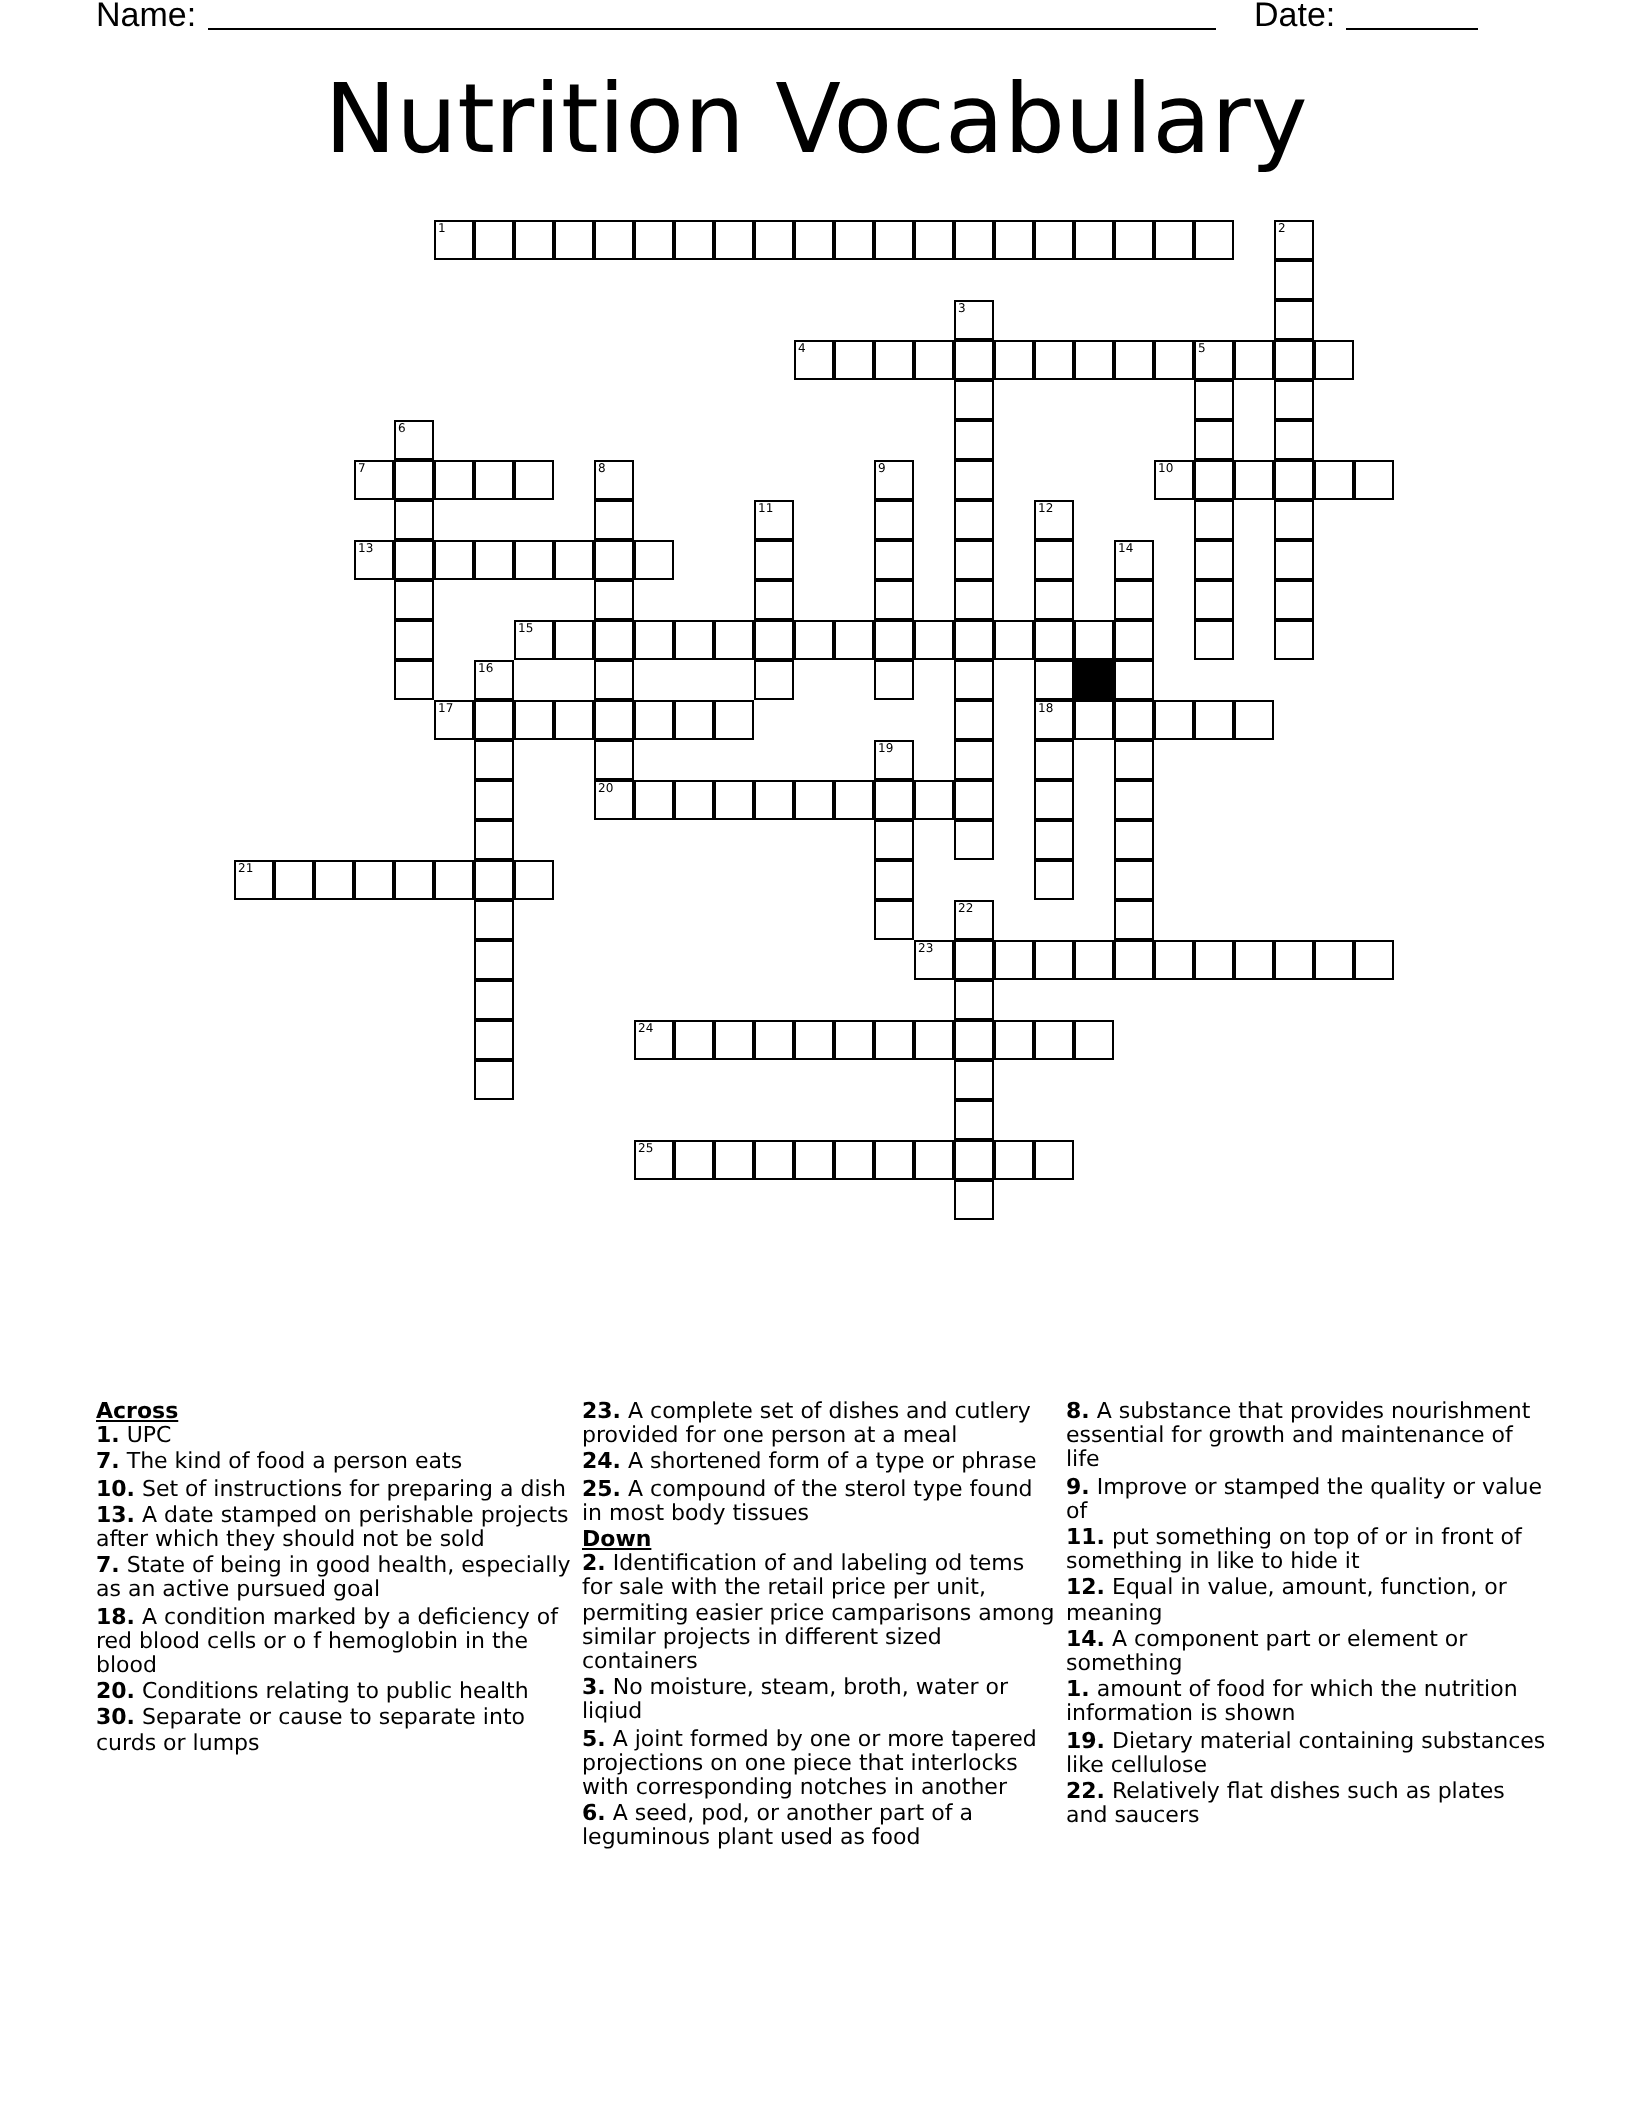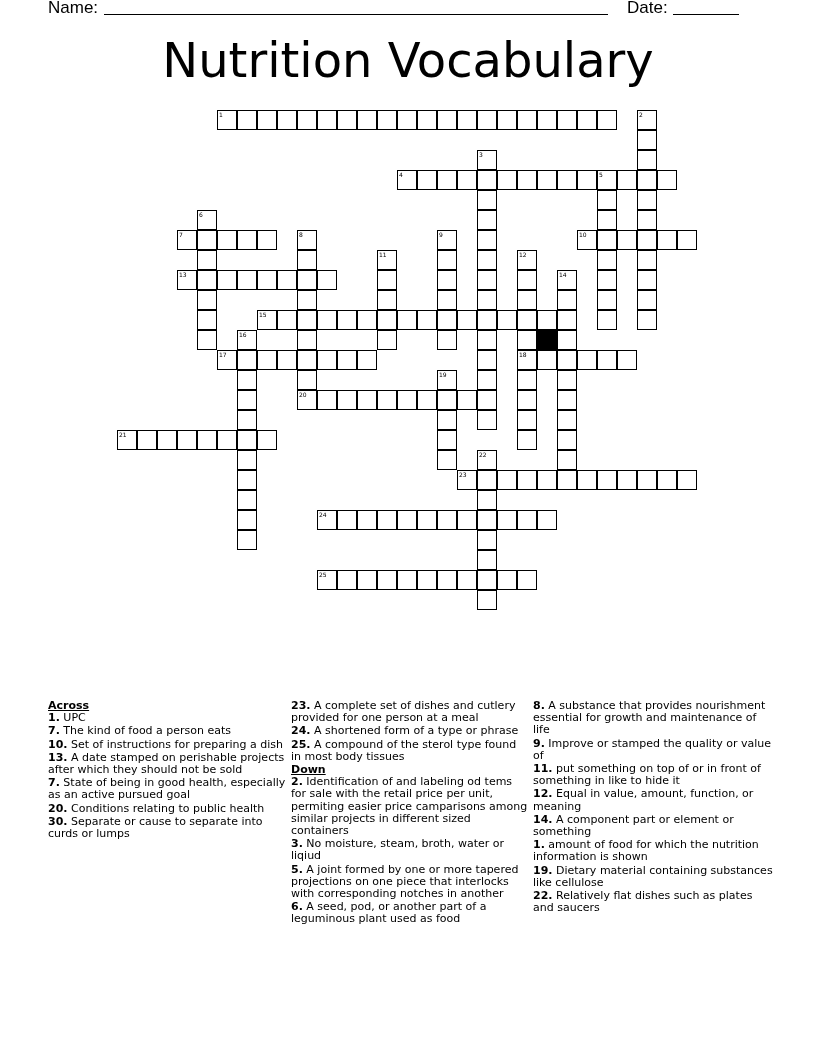--- a/index.html
+++ b/index.html
@@ -303,20 +303,21 @@
     <div class="cell black" style="left: 420px; top: 220px;"></div>
   </div>
 
 <div class="clues col1">
   <div class="section-head">Across</div>
   <div class="clue"><b>1.</b> <span>UPC</span></div>
   <div class="clue"><b>7.</b> <span>The kind of food a person eats</span></div>
   <div class="clue"><b>10.</b> <span>Set of instructions for preparing a dish</span></div>
   <div class="clue"><b>13.</b> <span>A date stamped on perishable projects after which they should not be sold</span></div>
   <div class="clue"><b>7.</b> <span>State of being in good health, especially as an active pursued goal</span></div>
+  <div class="clue"><b>18.</b> <span>A condition marked by a deficiency of red blood cells or o f hemoglobin in the blood</span></div>
   <div class="clue"><b>20.</b> <span>Conditions relating to public health</span></div>
   <div class="clue"><b>30.</b> <span>Separate or cause to separate into curds or lumps</span></div>
 </div>
 
 <div class="clues col2">
   <div class="clue"><b>23.</b> <span>A complete set of dishes and cutlery provided for one person at a meal</span></div>
   <div class="clue"><b>24.</b> <span>A shortened form of a type or phrase</span></div>
   <div class="clue"><b>25.</b> <span>A compound of the sterol type found in most body tissues</span></div>
   <div class="section-head">Down</div>
   <div class="clue"><b>2.</b> <span>Identification of and labeling od tems for sale with the retail price per unit, permiting easier price camparisons among similar projects in different sized containers</span></div>

